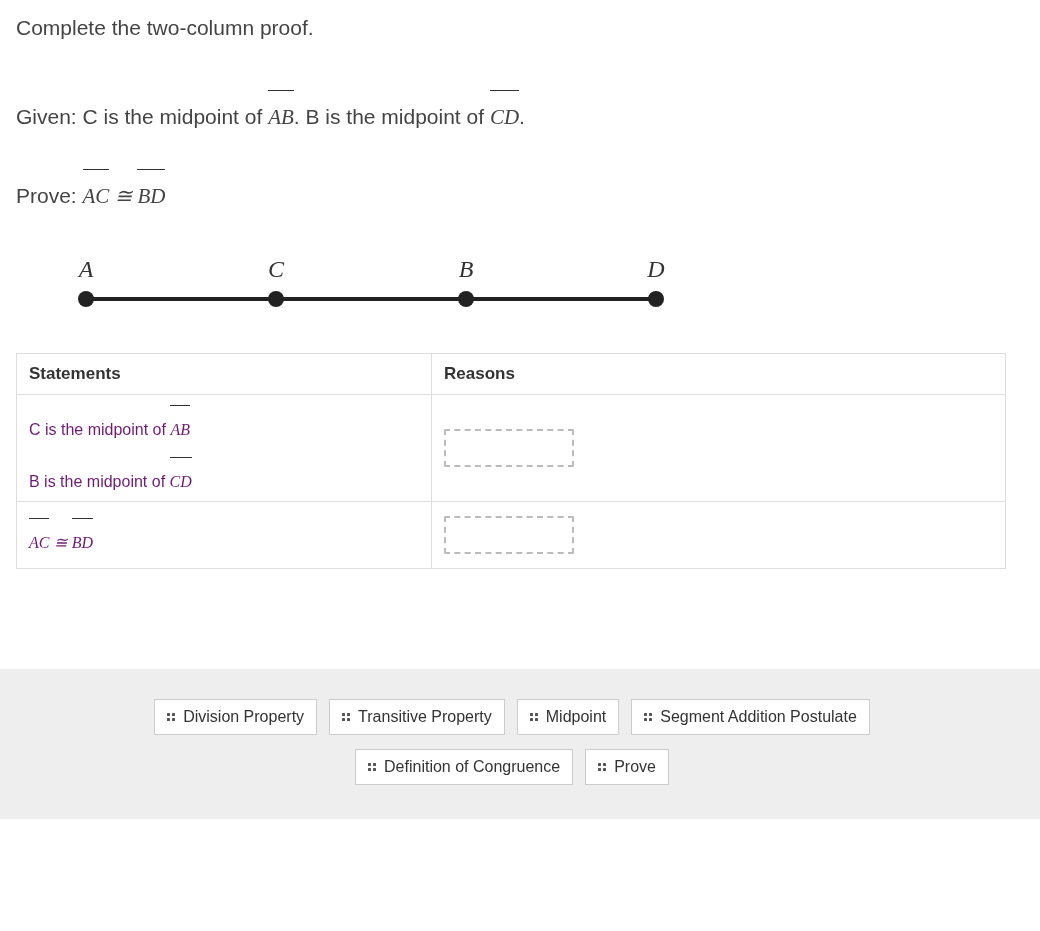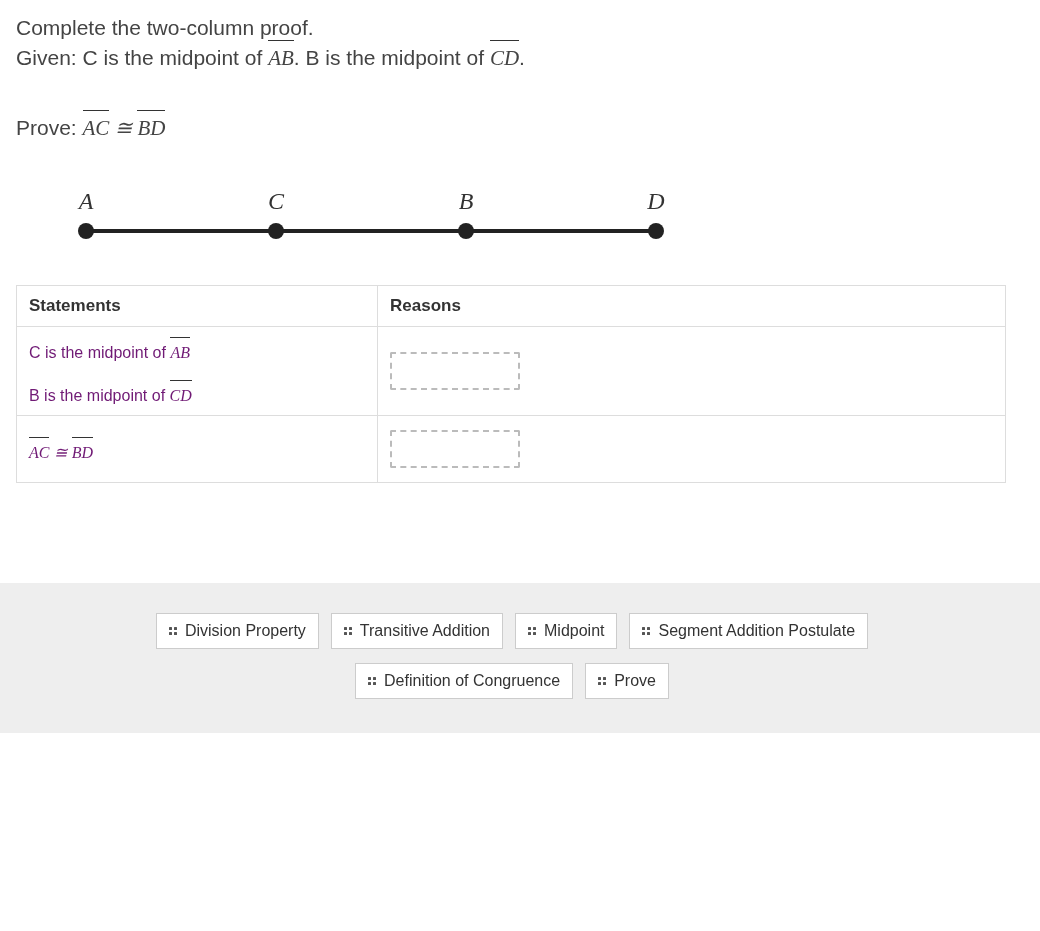--- a/index.html
+++ b/index.html
@@ -7,33 +7,34 @@
     margin: 0;
     padding: 16px;
     font-family: Arial, Helvetica, sans-serif;
     background: #fff;
     color: #333;
     width: 1040px;
   }
   .header-text {
     font-size: 21px;
     color: #444;
+    margin-bottom: 50px;
   }
   .given-line, .prove-line {
     font-size: 21px;
     color: #444;
     margin-bottom: 40px;
   }
   .overline {
     border-top: 1px solid #333;
     font-style: italic;
     font-family: 'Times New Roman', Times, serif;
     display: inline-block;
     line-height: 1;
-    padding-top: 7px;
+    padding-top: 16px;
   }
   .mathit {
     font-style: italic;
     font-family: 'Times New Roman', Times, serif;
   }
   .diagram {
     margin: 20px 0 30px 40px;
   }
   .proof-table {
     border-collapse: collapse;
@@ -45,21 +46,21 @@
     padding: 10px 12px;
     text-align: left;
     vertical-align: middle;
   }
   .proof-table th {
     font-weight: bold;
     font-size: 17px;
     color: #333;
     background: #fff;
   }
-  .proof-table th.stmt-col { width: 361px; }
+  .proof-table th.stmt-col { width: 415px; }
   .proof-table td {
     font-size: 16px;
     color: #701a75;
   }
   .statement-cell { height: 60px; }
   .dropzone {
     display: inline-block;
     min-width: 130px;
     height: 38px;
     border: 2px dashed #bbb;
@@ -168,21 +169,21 @@
         </span>
         <span>Division Property</span>
       </div>
       <div class="chip">
         <span class="grip">
           <span></span>
           <span></span>
           <span></span>
           <span></span>
         </span>
-        <span>Transitive Addition</span>
+        <span>Transitive Property</span>
       </div>
       <div class="chip">
         <span class="grip">
           <span></span>
           <span></span>
           <span></span>
           <span></span>
         </span>
         <span>Midpoint</span>
       </div>

